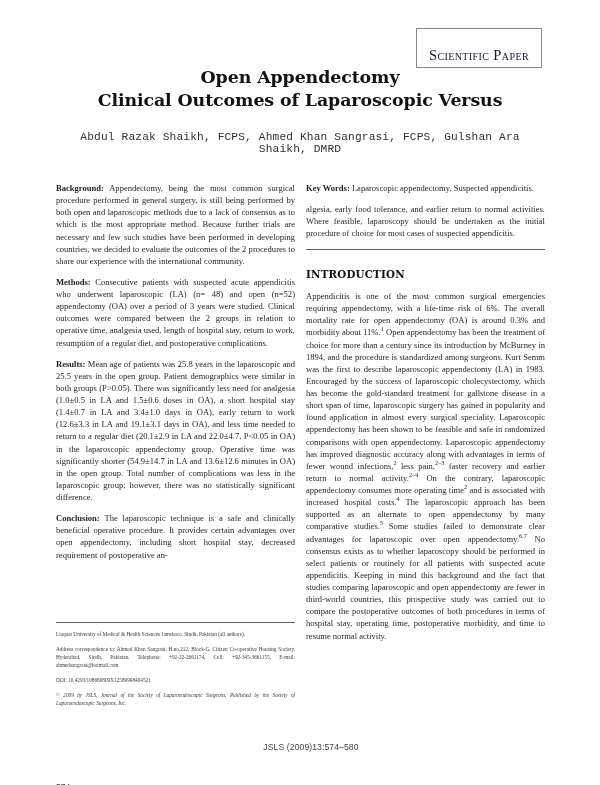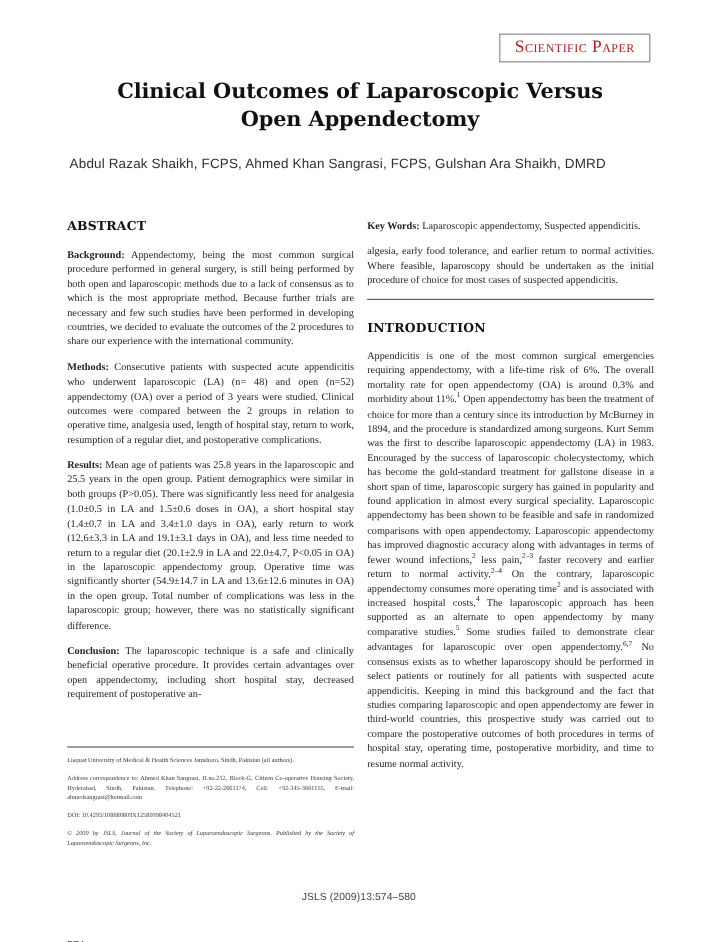--- a/index.html
+++ b/index.html
@@ -30,25 +30,25 @@
     top: 28px;
     left: 0;
     width: 600px;
     text-align: right;
     padding-right: 58px;
     box-sizing: border-box;
   }
   .badge {
     display: inline-block;
     border: 1px solid #8c8c8c;
-    padding: 3px 12px 4px 12px;
+    padding: 19px 12px 4px 12px;
     font-family: "Liberation Serif", serif;
     font-size: 14.5px;
     letter-spacing: 0.4px;
-    color: #b91c1c;
+    color: #0f172a;
     font-variant: small-caps;
     line-height: 1.05;
   }
 
   
   .title {
     position: absolute;
     top: 66px;
     left: 58px;
     width: 484px;
@@ -60,21 +60,22 @@
     letter-spacing: -0.1px;
     color: #111;
   }
 
   
   .authors {
     position: absolute;
     top: 131px;
     left: 58px;
     width: 484px;
-    font-family: Liberation Sans, sans-serif;
+    text-align: center;
+    font-family: Liberation Mono, monospace;
     font-size: 11.2px;
     letter-spacing: 0.15px;
     color: #2f2f2f;
   }
 
   
   .col {
     position: absolute;
     top: 182px;
     width: 239px;
@@ -150,44 +151,43 @@
     font-family: "Liberation Sans", sans-serif;
     font-size: 8.6px;
     color: #444;
   }
   .footer .pg {
     position: absolute;
     left: 0; top: 0; margin-top: 40px;
   }
   .footer .cite {
     position: absolute;
-    left: 0; top: 0;
+    left: 12px; top: 0;
     width: 486px;
     text-align: center;
     letter-spacing: 0.1px;
   }
 </style>
 </head>
 <body>
 
 <div class="page">
 
   <div class="badge-row">
     <span class="badge">Scientific Paper</span>
   </div>
 
   <div class="title">
+    <div>Open Appendectomy</div>
     <div>Clinical Outcomes of Laparoscopic Versus</div>
-    <div>Open Appendectomy</div>
   </div>
 
   <div class="authors">Abdul Razak Shaikh, FCPS, Ahmed Khan Sangrasi, FCPS, Gulshan Ara Shaikh, DMRD</div>
 
   <div class="col col-left">
-    <h2 class="sec">ABSTRACT</h2>
 
     <p><span class="lead">Background:</span><span> Appendectomy, being the most common surgical procedure performed in general surgery, is still being performed by both open and laparoscopic methods due to a lack of consensus as to which is the most appropriate method. Because further trials are necessary and few such studies have been performed in developing countries, we decided to evaluate the outcomes of the 2 procedures to share our experience with the international community.</span></p>
 
     <p><span class="lead">Methods:</span><span> Consecutive patients with suspected acute appendicitis who underwent laparoscopic (LA) (n= 48) and open (n=52) appendectomy (OA) over a period of 3 years were studied. Clinical outcomes were compared between the 2 groups in relation to operative time, analgesia used, length of hospital stay, return to work, resumption of a regular diet, and postoperative complications.</span></p>
 
     <p><span class="lead">Results:</span><span> Mean age of patients was 25.8 years in the laparoscopic and 25.5 years in the open group. Patient demographics were similar in both groups (P&gt;0.05). There was significantly less need for analgesia (1.0±0.5 in LA and 1.5±0.6 doses in OA), a short hospital stay (1.4±0.7 in LA and 3.4±1.0 days in OA), early return to work (12.6±3.3 in LA and 19.1±3.1 days in OA), and less time needed to return to a regular diet (20.1±2.9 in LA and 22.0±4.7, P&lt;0.05 in OA) in the laparoscopic appendectomy group. Operative time was significantly shorter (54.9±14.7 in LA and 13.6±12.6 minutes in OA) in the open group. Total number of complications was less in the laparoscopic group; however, there was no statistically significant difference.</span></p>
 
     <p><span class="lead">Conclusion:</span><span>&nbsp;The laparoscopic technique is a safe and clinically beneficial operative procedure. It provides certain advantages over open appendectomy, including short hospital stay, decreased requirement of postoperative an-</span></p>
   </div>
 

